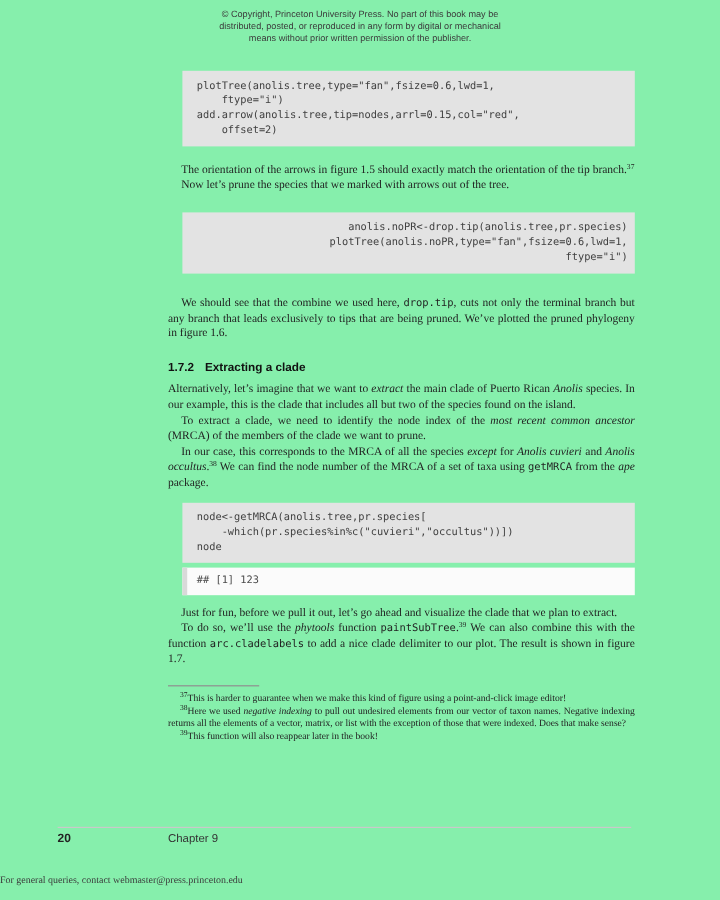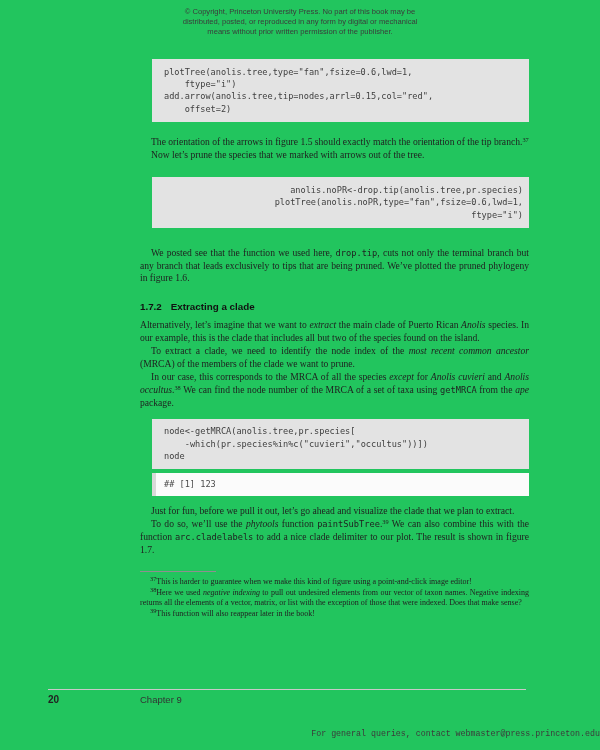--- a/index.html
+++ b/index.html
@@ -1,17 +1,17 @@
 <!DOCTYPE html>
 <html><head>
 <meta charset="utf-8">
 <style>
   html,body { margin:0; padding:0; background:#ffffff; }
   .page {
-    position:relative; width:600px; height:750px; background:#22c55e;
+    position:relative; width:600px; height:750px; background:#86efac;
     overflow:hidden; font-family:"Liberation Serif", serif; color:#1f1f1f;
   }
   .copyright {
     position:absolute; top:7px; left:0; right:0; text-align:center;
     font-family:"Liberation Sans", sans-serif; font-size:7.6px; line-height:10.2px;
     color:#3b3b3b;
   }
   .column { position:absolute; left:140px; top:59px; width:389px; }
 
   
@@ -54,22 +54,22 @@
   .footer-rule { position:absolute; left:48px; top:689px; width:478px; border-top:1.5px solid #c9c9c9; }
   .page-num {
     position:absolute; left:48px; top:694px;
     font-family:"Liberation Sans", sans-serif; font-weight:bold; font-size:10px; color:#222222;
   }
   .chapter {
     position:absolute; left:140px; top:694px;
     font-family:"Liberation Sans", sans-serif; font-size:9.5px; color:#333333;
   }
   .contact {
-    position:absolute; left:0; right:0; top:729px; text-align:right;
-    font-family:Liberation Mono, monospace; font-size:8.3px; color:#3b3b3b;padding-left:13px;
+    position:absolute; left:0; right:0; top:729px; text-align:left;
+    font-family:Liberation Serif, serif; font-size:8.3px; color:#3b3b3b;
   }
 </style>
 </head>
 <body>
 
 <div class="page">
 
   <div class="copyright">
     <div>© Copyright, Princeton University Press. No part of this book may be</div>
     <div>distributed, posted, or reproduced in any form by digital or mechanical</div>
@@ -88,21 +88,21 @@
     <p class="indent mt14"><span>The orientation of the arrows in figure 1.5 should exactly match the orientation of the tip branch.</span><span class="sup">37</span></p>
 
     <p class="indent"><span>Now let’s prune the species that we marked with arrows out of the tree.</span></p>
 
     <div class="code-block mt16">
         <div class="code-line"><span>anolis.noPR&lt;-</span><span class="b">drop.tip</span><span>(anolis.tree,pr.species)</span></div>
         <div class="code-line"><span class="b">plotTree</span><span>(anolis.noPR,type="fan",fsize=0.6,lwd=1,</span></div>
         <div class="code-line"><span>    ftype="i")</span></div>
       </div>
 
-    <p class="indent mt19"><span>We posted see that the function we used here, </span><span class="m">drop.tip</span><span>, cuts not only the terminal branch but any branch that leads exclusively to tips that are being pruned. We’ve plotted the pruned phylogeny in figure 1.6.</span></p>
+    <p class="indent mt19"><span>We should see that the combine we used here, </span><span class="m">drop.tip</span><span>, cuts not only the terminal branch but any branch that leads exclusively to tips that are being pruned. We’ve plotted the pruned phylogeny in figure 1.6.</span></p>
 
     <h3 class="heading">
       <span class="hnum">1.7.2</span><span>Extracting a clade</span>
     </h3>
 
     <p><span>Alternatively, let’s imagine that we want to </span><span class="i">extract</span><span> the main clade of Puerto Rican </span><span class="i">Anolis</span><span> species. In our example, this is the clade that includes all but two of the species found on the island.</span></p>
 
     <p class="indent"><span>To extract a clade, we need to identify the node index of the </span><span class="i">most recent common ancestor</span><span> (MRCA) of the members of the clade we want to prune.</span></p>
 
     <p class="indent"><span>In our case, this corresponds to the MRCA of all the species </span><span class="i">except</span><span> for </span><span class="i">Anolis cuvieri</span><span> and </span><span class="i">Anolis occultus</span><span>.</span><span class="sup">38</span><span> We can find the node number of the MRCA of a set of taxa using </span><span class="m">getMRCA</span><span> from the </span><span class="i">ape</span><span> package.</span></p>

